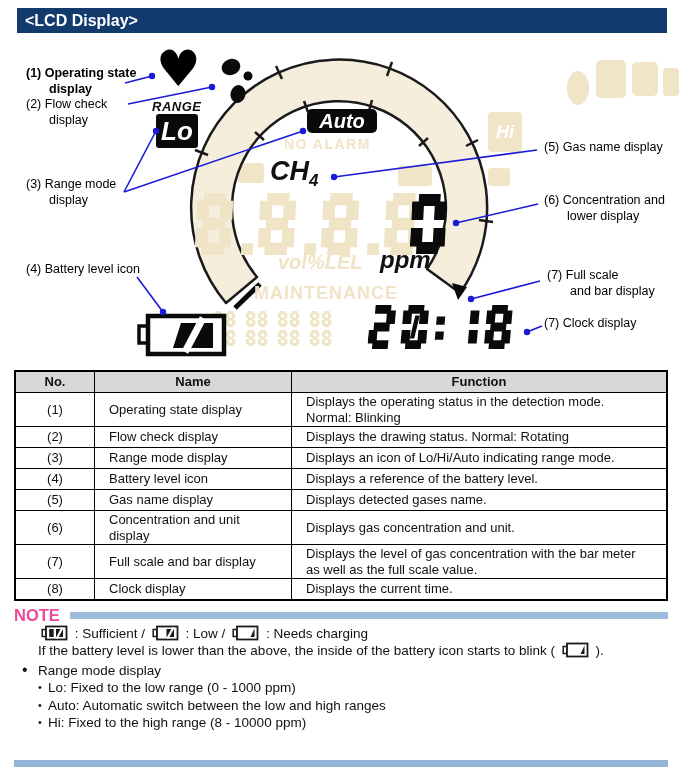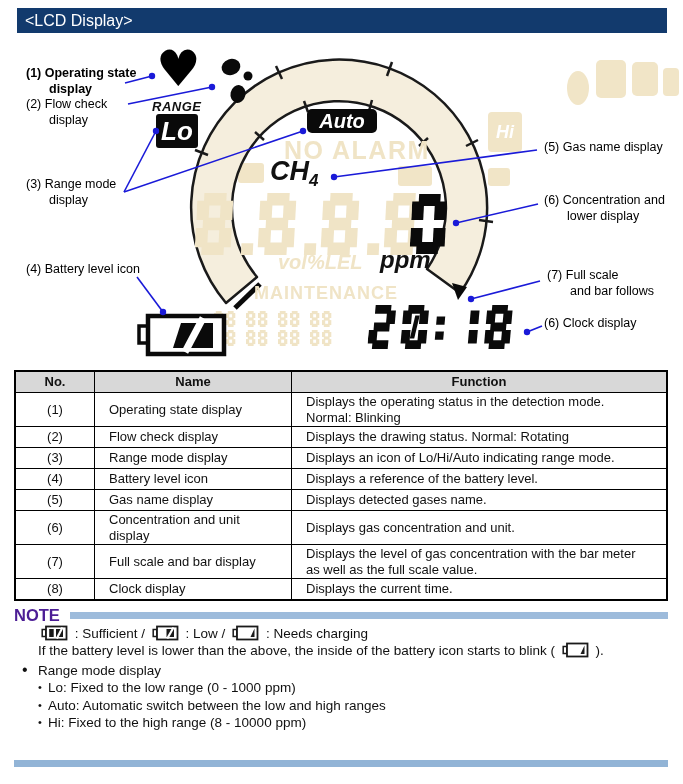--- a/index.html
+++ b/index.html
@@ -1,21 +1,21 @@
 <!DOCTYPE html>
 <html><head>
 <meta charset="utf-8">
 <style>
   html,body{margin:0;padding:0;background:#fff;}
   .page{position:relative;width:683px;height:784px;background:#fff;overflow:hidden;
         font-family:"Liberation Sans","DejaVu Sans",sans-serif;color:#111;}
   .abs{position:absolute;}
   
   .titlebar{position:absolute;left:17px;top:8px;width:650px;height:25px;background:#123a6d;}
-  .titlebar span{display:block;color:#fff;font-weight:normal;font-size:16px;line-height:25px;padding-left:8px;}
+  .titlebar span{display:block;color:#fff;font-weight:bold;font-size:16px;line-height:25px;padding-left:8px;}
   
   .layer{position:absolute;left:0;top:0;width:683px;height:784px;pointer-events:none;}
   .z1{z-index:1}.z3{z-index:3}.z4{z-index:4}
   .ghost{position:absolute;color:#f0e4c6;font-weight:bold;z-index:2;white-space:nowrap;}
   .blackbox{position:absolute;background:#0a0a0a;color:#fff;text-align:center;
             font-weight:bold;font-style:italic;z-index:3;}
   .seg{position:absolute;z-index:3;}
   .heart{position:absolute;left:156px;top:44px;font-size:50px;line-height:1;color:#000;z-index:3;
          font-family:"DejaVu Sans",sans-serif;}
   .rangelbl{position:absolute;left:152px;top:99px;font-size:13px;font-weight:bold;font-style:italic;
@@ -29,21 +29,21 @@
   .func-table{position:absolute;left:14px;top:370px;width:654px;z-index:5;}
   table{width:100%;border-collapse:collapse;font-size:13px;border:2px solid #000;}
   th,td{border:1px solid #000;padding:1px 14px;line-height:15.5px;}
   th{background:#d8d8d8;font-weight:bold;text-align:center;height:18px;}
   td.no{text-align:center;width:50px;}
   td.nm{width:168px;}
   tr.sg td{height:18px;}
   
   .note{position:absolute;left:14px;top:607px;width:654px;font-size:13.5px;z-index:5;line-height:17.5px;}
   .note-head{display:flex;align-items:center;}
-  .note-title{color:#4c1d95;font-weight:bold;font-size:16.5px;}
+  .note-title{color:#ec4899;font-weight:bold;font-size:16.5px;}
   .note-bar{flex:1;height:7px;background:#9dbbdb;margin-left:10px;}
   .note-item{position:relative;padding-left:24px;margin-top:2px;}
   .note-item::before{content:"\2022";position:absolute;left:8px;top:-1px;font-size:16px;}
   .note-cont{padding-left:24px;}
   .note-sub{padding-left:34px;position:relative;}
   .note-sub::before{content:"\2022";position:absolute;left:24px;font-size:11px;}
   .batt{vertical-align:-3px;margin:0 3px;}
   .footer-bar{position:absolute;left:14px;top:760px;width:654px;height:7px;background:#92b4d6;z-index:5;}
 </style>
 </head>
@@ -80,21 +80,21 @@
       <line x1="308" y1="112" x2="304" y2="101"></line>
       <line x1="369" y1="111" x2="372" y2="100"></line>
       <line x1="419" y1="146" x2="428" y2="138"></line>
     </g>
 
     <line x1="235" y1="308" x2="260" y2="284" stroke="#0a0a0a" stroke-width="5"></line>
 
     <polygon points="452,283 467,287 458,300" fill="#0a0a0a"></polygon>
   </svg>
 
-  <div class="ghost" style="left:284px;top:136px;font-size:25px;letter-spacing:1.5px;">NO ALARM</div>
+  <div class="ghost" style="left:284px;top:136px;font-size:14px;letter-spacing:1.5px;">NO ALARM</div>
   <div class="ghost seg" style="left: 196px; top: 193px; transform: skewX(-3deg);">
       <svg width="240" height="62" viewBox="0 0 240 62" style="display:block">
         <g fill="#f0e4c6">
           <rect x="6.8" y="0.0" width="22.3" height="12.4"></rect>
           <rect x="6.8" y="24.8" width="22.3" height="12.4"></rect>
           <rect x="6.8" y="49.6" width="22.3" height="12.4"></rect>
           <rect x="0.0" y="7.7" width="12.4" height="19.2"></rect>
           <rect x="23.6" y="7.7" width="12.4" height="19.2"></rect>
           <rect x="0.0" y="35.1" width="12.4" height="19.2"></rect>
           <rect x="23.6" y="35.1" width="12.4" height="19.2"></rect>
@@ -363,24 +363,24 @@
   </div>
   <div class="callout" style="left:544px;top:140px;">
     <div>(5) Gas name display</div>
   </div>
   <div class="callout" style="left:544px;top:193px;">
     <div>(6) Concentration and</div>
     <div class="l2">lower display</div>
   </div>
   <div class="callout" style="left:547px;top:268px;">
     <div>(7) Full scale</div>
-    <div class="l2">and bar follows</div>
+    <div class="l2">and bar display</div>
   </div>
   <div class="callout" style="left:544px;top:316px;">
-    <div>(6) Clock display</div>
+    <div>(7) Clock display</div>
   </div>
 
   <div class="func-table">
     <table>
       <colgroup>
           <col style="width:50px">
           <col style="width:168px">
           <col>
         </colgroup>
       <tbody>

